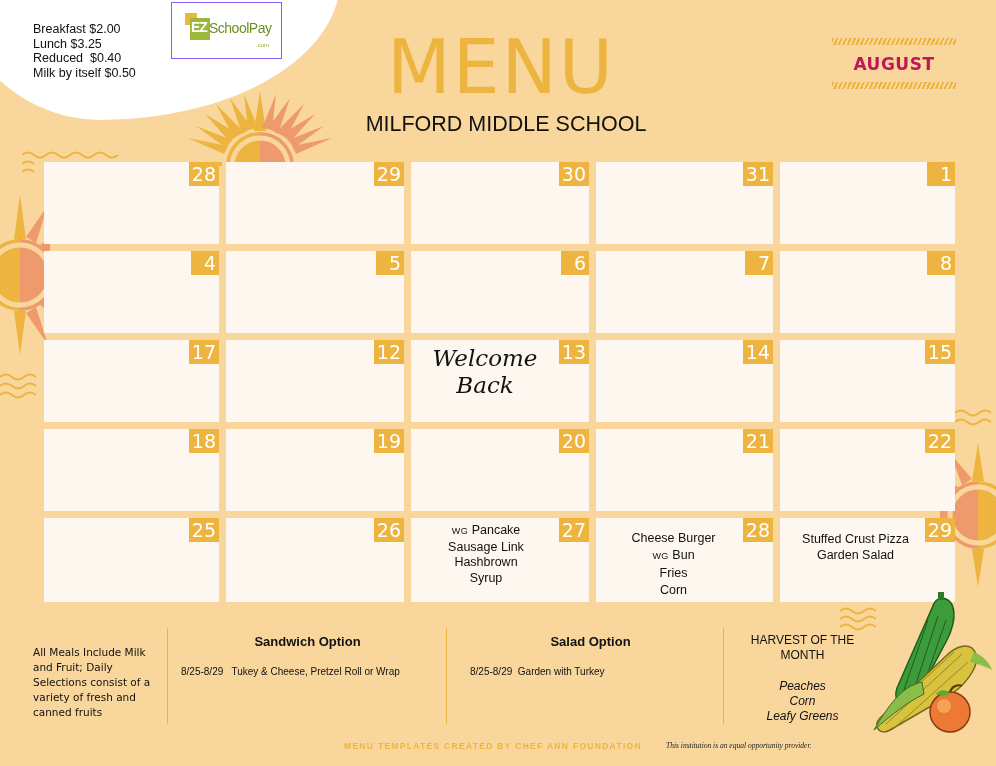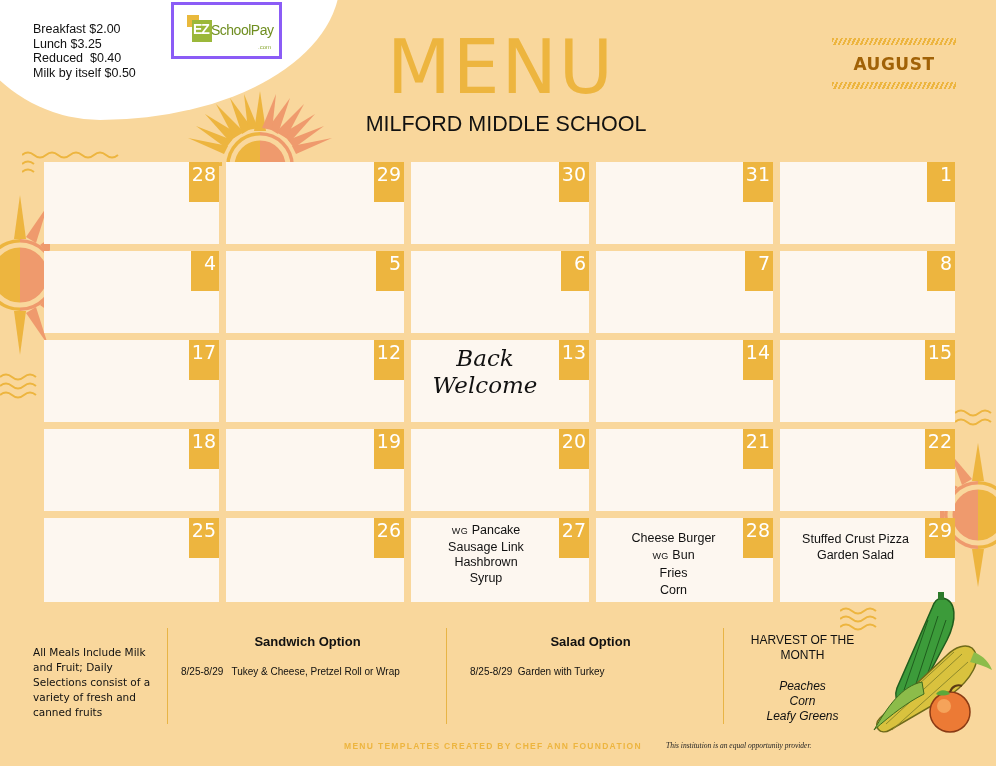--- a/index.html
+++ b/index.html
@@ -15,21 +15,21 @@
     background: #ffffff; border-radius: 0 0 60% 40% / 0 0 70% 90%;
   }
   .sun { position: absolute; }
   .prices {
     position: absolute; left: 33px; top: 22px;
     font-size: 12.5px; line-height: 14.5px; color: #111;
   }
   .prices div { white-space: pre; }
   .logo {
     position: absolute; left: 171px; top: 2px; width: 111px; height: 57px;
-    background: #fff; border: 3px solid #8b5cf6;
+    background: #fff; border: 1px solid #8b5cf6;
   }
   .logo .sq1 { position: absolute; left: 13px; top: 10px; width: 12px; height: 12px; background: #e9b93c; }
   .logo .sq2 { position: absolute; left: 18px; top: 15px; width: 20px; height: 22px; background: #9bb83a; }
   .logo .ez {
     position: absolute; left: 19px; top: 16px; font-size: 14px; color: #fff; font-weight: bold; letter-spacing: -1px;
   }
   .logo .sp {
     position: absolute; left: 37px; top: 17px; font-size: 14px; color: #6f8e20; letter-spacing: -0.5px;
   }
   .logo .com { position: absolute; left: 84px; top: 39px; font-size: 6px; color: #8aa834; }
@@ -41,35 +41,35 @@
   .school {
     position: absolute; left: 300px; top: 112px; width: 412px; text-align: center;
     font-size: 21.5px; line-height: 25px; color: #111;
   }
   .month-block { position: absolute; left: 832px; top: 38px; width: 124px; text-align: center; }
   .hatch {
     height: 7px;
     background: repeating-linear-gradient(115deg, #edb53f 0 2px, transparent 2px 4px);
   }
   .month-label {
-    font-size: 17px; font-weight: bold; color: #a16207; margin: 9px 0 8px 0; letter-spacing: 0.5px;
+    font-size: 17px; font-weight: bold; color: #be185d; margin: 9px 0 8px 0; letter-spacing: 0.5px;
     font-family: "DejaVu Sans", sans-serif;
   }
   .grid {
     position: absolute; left: 44px; top: 162px;
     display: grid;
     grid-template-columns: 175px 178px 178px 177px 175px;
     grid-template-rows: 82px 82px 82px 82px 84px;
     column-gap: 7px; row-gap: 7px;
   }
   .cell {
     position: relative; background: #fdf7f0;
   }
   .daynum {
-    position: absolute; right: 0; top: 0; height: 40px; min-width: 28px; padding: 0 3px;
+    position: absolute; right: 0; top: 0; height: 24px; min-width: 28px; padding: 0 3px;
     background: #edb53f; color: #fff; font-size: 19px; line-height: 24px; text-align: right;
     font-family: "DejaVu Sans", sans-serif;
   }
   .cell .items {
     position: absolute; left: 0; right: 28px; top: 5px; text-align: center;
     font-size: 12.5px; line-height: 15.5px; color: #111;
   }
   .cell .items.mid { top: 12px; right: 22px; line-height: 17px; }
   .cell .items.pizza { top: 14px; right: 24px; }
   .wg { font-size: 9px; letter-spacing: 0.5px; }
@@ -259,22 +259,22 @@
     </div>
 
   <div class="cell">
       <span class="daynum">17</span>
     </div>
   <div class="cell">
       <span class="daynum">12</span>
     </div>
   <div class="cell">
     <div class="welcome">
+      <div>Welcome</div>
       <div>Back</div>
-      <div>Welcome</div>
     </div>
     <span class="daynum">13</span>
   </div>
   <div class="cell">
       <span class="daynum">14</span>
     </div>
   <div class="cell">
       <span class="daynum">15</span>
     </div>
 

